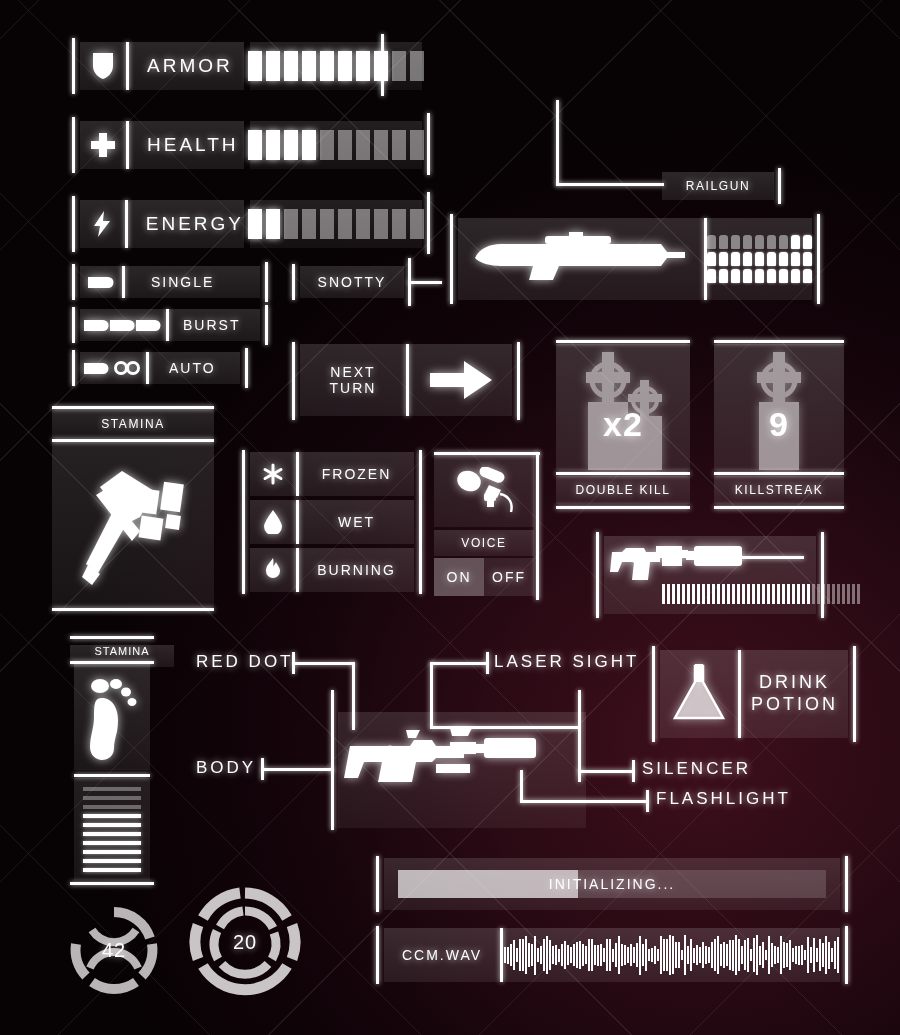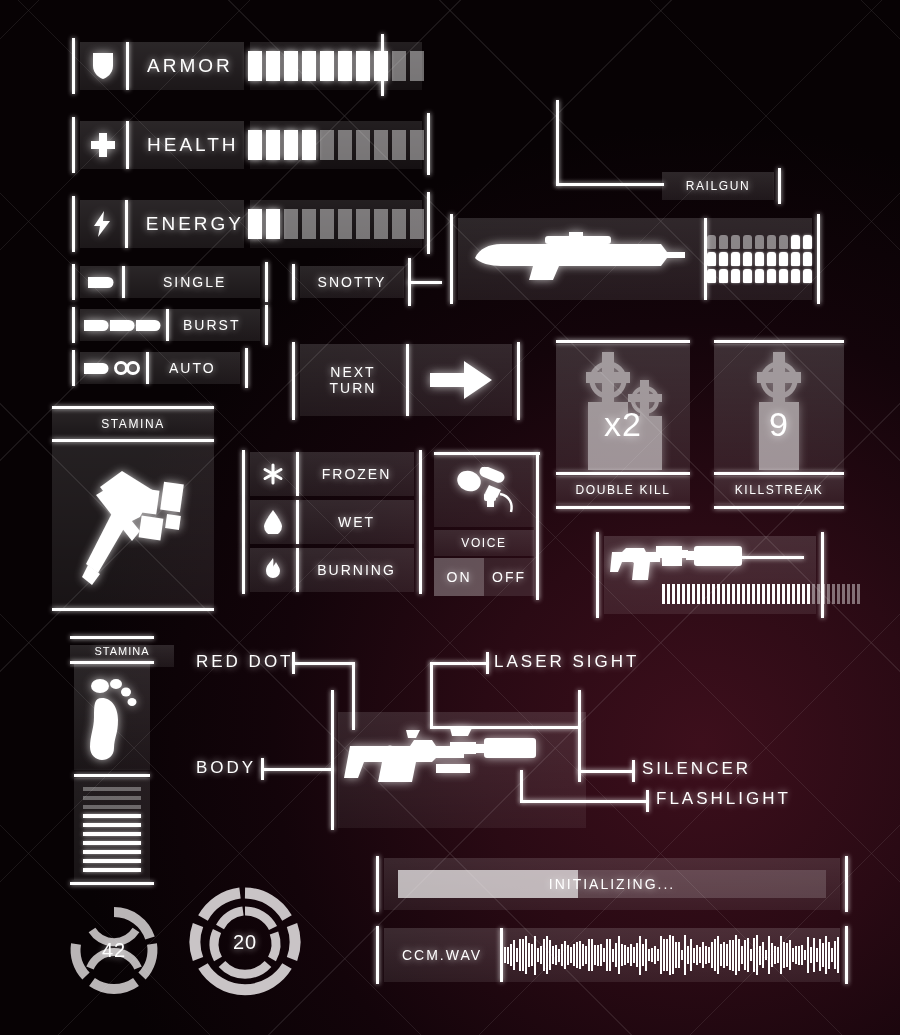--- a/index.html
+++ b/index.html
@@ -128,20 +128,21 @@
     justify-content: center;
   }
   .tombnum {
     color: #fff;
     font-size: 34px;
     letter-spacing: 1px;
     text-shadow: 0 0 8px rgba(255,255,255,.8);
     position: relative;
     z-index: 3;
     margin-bottom: 26px;
+    font-weight: bold;
   }
 
   
   .stamticks {
     display: flex;
     flex-direction: column;
     gap: 5px;
     width: 100%;
     padding: 0 9px;
   }
@@ -253,21 +254,21 @@
     <div class="cap" style="left:0;top:-2px;height:36px;"></div>
     <div class="cap" style="right:0;top:-4px;height:40px;"></div>
     <div class="plate" style="position:absolute;left:8px;top:0;width:180px;height:32px;">
       <span class="ico" style="width:42px;">
         <svg width="26" height="11" viewBox="0 0 26 11">
             <path d="M0 0h14v11H0z" fill="#fff"></path>
             <path d="M14 0h6a5.5 5.5 0 010 11h-6z" fill="#fff"></path>
           </svg>
       </span>
       <span class="divider"></span>
-      <span class="lbl sm" style="padding-left:38px;text-align:right;">SINGLE</span>
+      <span class="lbl sm" style="padding-left:26px;text-align:right;">SINGLE</span>
     </div>
   </div>
 
   <div class="el" style="left:72px;top:309px;width:196px;height:32px;">
     <div class="cap" style="left:0;top:-2px;height:36px;"></div>
     <div class="cap" style="right:0;top:-4px;height:40px;"></div>
     <div class="plate" style="position:absolute;left:8px;top:0;width:180px;height:32px;">
       <span class="ico" style="width:86px;gap:3px;">
         <svg width="78" height="11" viewBox="0 0 78 11">
           <g fill="#fff">
@@ -724,20 +725,40 @@
     <div class="vline" style="left:520px;top:770px;height:32px;"></div>
     <div class="vline" style="left:646px;top:790px;height:22px;"></div>
   </div>
 
   <span class="lbl el" style="left:196px;top:652px;font-size:17px;">RED DOT</span>
   <span class="lbl el" style="left:494px;top:652px;font-size:17px;">LASER SIGHT</span>
   <span class="lbl el" style="left:196px;top:758px;font-size:17px;">BODY</span>
   <span class="lbl el" style="left:642px;top:759px;font-size:17px;">SILENCER</span>
   <span class="lbl el" style="left:656px;top:789px;font-size:17px;">FLASHLIGHT</span>
 
+  <div class="el" style="left:652px;top:650px;width:204px;height:88px;">
+    <div class="cap" style="left:0;top:-4px;height:96px;"></div>
+    <div class="cap" style="right:0;top:-4px;height:96px;"></div>
+    <div class="plate" style="position:absolute;left:8px;top:0;width:188px;height:88px;">
+      <span class="ico" style="width:78px;">
+        <svg width="52" height="60" viewBox="0 0 52 60">
+          <g fill="#fff">
+            <rect x="22" y="0" width="8" height="18"></rect>
+            <path d="M22 18h8l20 36H2z" opacity=".55"></path>
+          </g>
+          <path d="M22 2V18L2 54h48L30 18V2z" fill="none" stroke="#fff" stroke-width="2.5"></path>
+        </svg>
+      </span>
+      <span class="divider"></span>
+      <div style="flex:1;text-align:center;line-height:1.2;">
+        <div class="lbl" style="font-size:18px;">DRINK</div>
+        <div class="lbl" style="font-size:18px;">POTION</div>
+      </div>
+    </div>
+  </div>
 
   <div class="el" style="left:376px;top:858px;width:472px;height:52px;">
     <div class="cap" style="left:0;top:-2px;height:56px;"></div>
     <div class="cap" style="right:0;top:-2px;height:56px;"></div>
     <div style="position:absolute;left:8px;top:0;width:456px;height:52px;background:linear-gradient(180deg,rgba(255,255,255,.13),rgba(255,255,255,.07));display:flex;align-items:center;">
       <div style="position:relative;margin:0 14px;width:428px;height:28px;background:rgba(255,255,255,.16);display:flex;align-items:center;justify-content:center;">
         <div class="progfill" id="progfill" style="position: absolute; left: 0px; top: 0px; width: 42%; height: 100%;"></div>
         <span class="lbl sm" style="position:relative;z-index:2;">INITIALIZING...</span>
       </div>
     </div>

